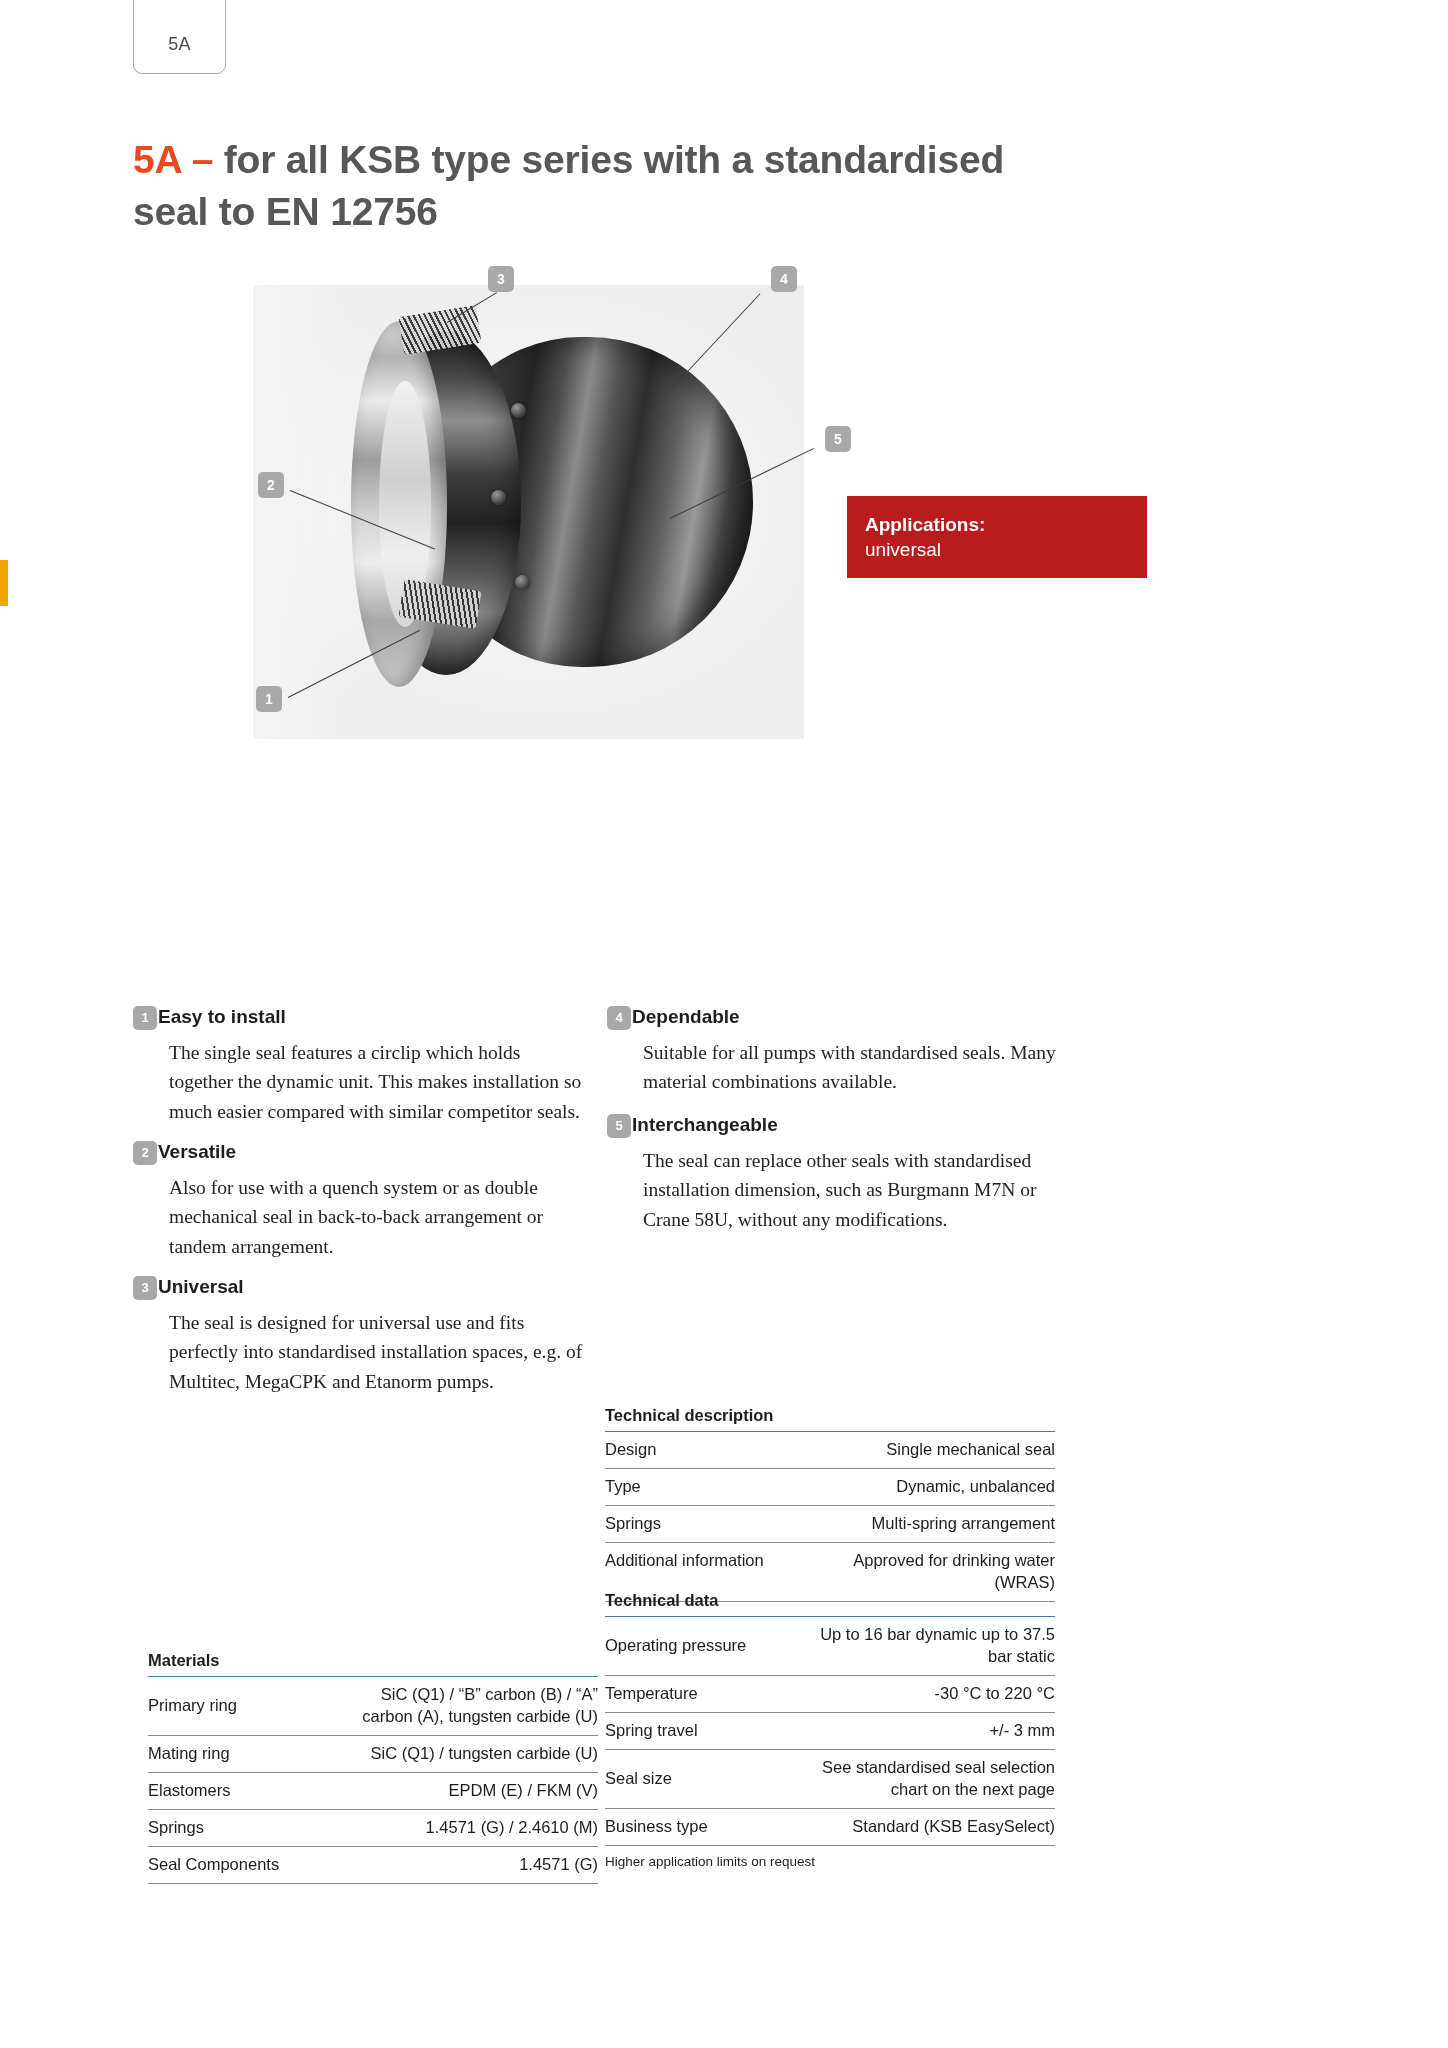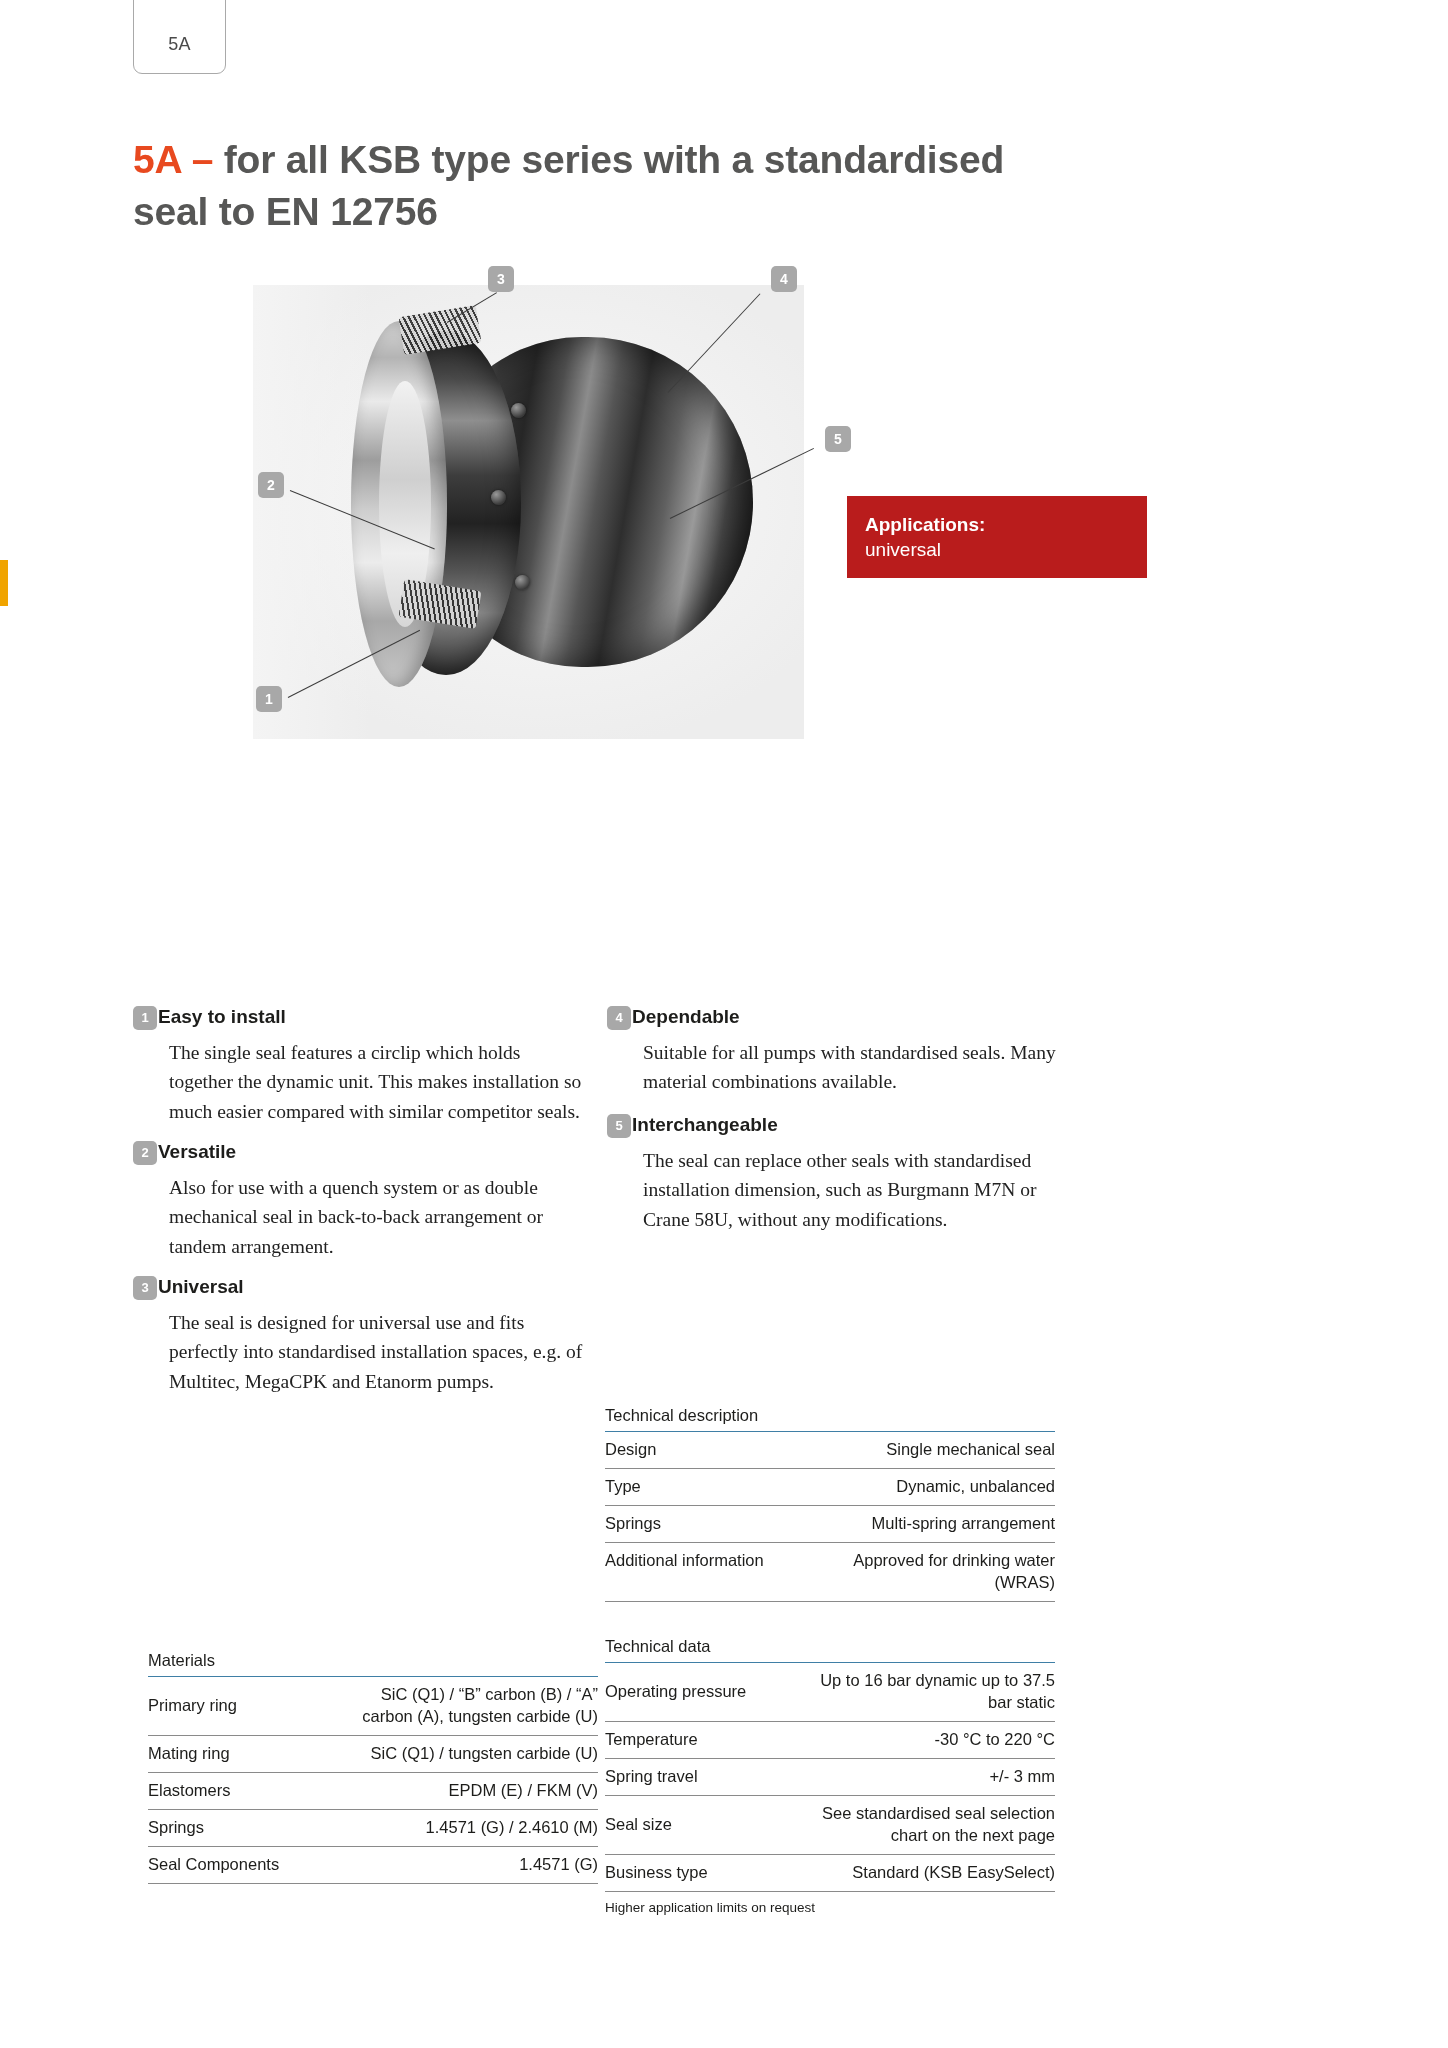--- a/index.html
+++ b/index.html
@@ -230,21 +230,21 @@
   }
 
   
   .tbl {
     position: absolute;
     font-size: 16.5px;
     color: #1d1d1b;
   }
   .tbl-title {
     font-size: 16.5px;
-    font-weight: normal;
+    font-weight: bold;
     color: #1d1d1b;
     padding-bottom: 6px;
   }
   .tbl table {
     border-collapse: collapse;
     width: 100%;
     table-layout: fixed;
   }
   .tbl table tr:first-child td {
     border-top: 1.6px solid #3f7fa6;
@@ -386,21 +386,21 @@
         <td class="v">1.4571 (G) / 2.4610 (M)</td>
       </tr>
       <tr>
         <td class="k">Seal Components</td>
         <td class="v">1.4571 (G)</td>
       </tr>
     </tbody>
   </table>
 </div>
 
-<div class="tbl" style="left:605px;top:1637px;width:450px;">
+<div class="tbl" style="left:605px;top:1591px;width:450px;">
   <div class="tbl-title">Technical data</div>
   <table>
     <tbody>
       <tr>
         <td class="k" style="vertical-align:middle;">Operating pressure</td>
         <td class="v">Up to 16 bar dynamic up to 37.5 bar static</td>
       </tr>
       <tr>
         <td class="k">Temperature</td>
         <td class="v">-30 °C to 220 °C</td>

